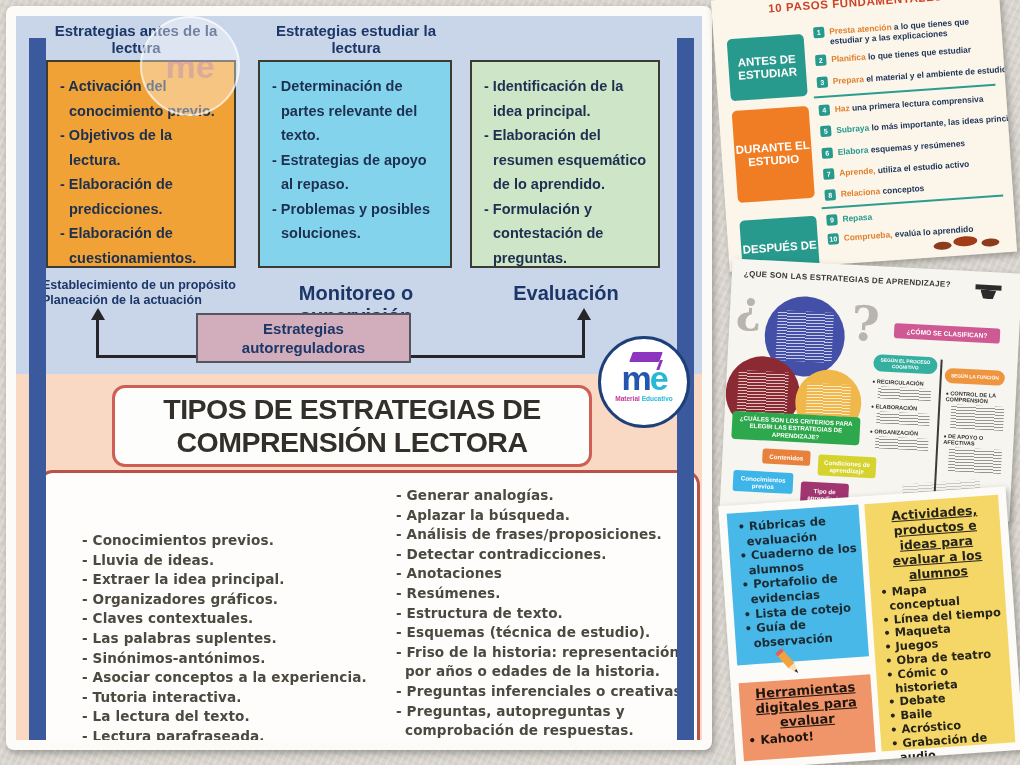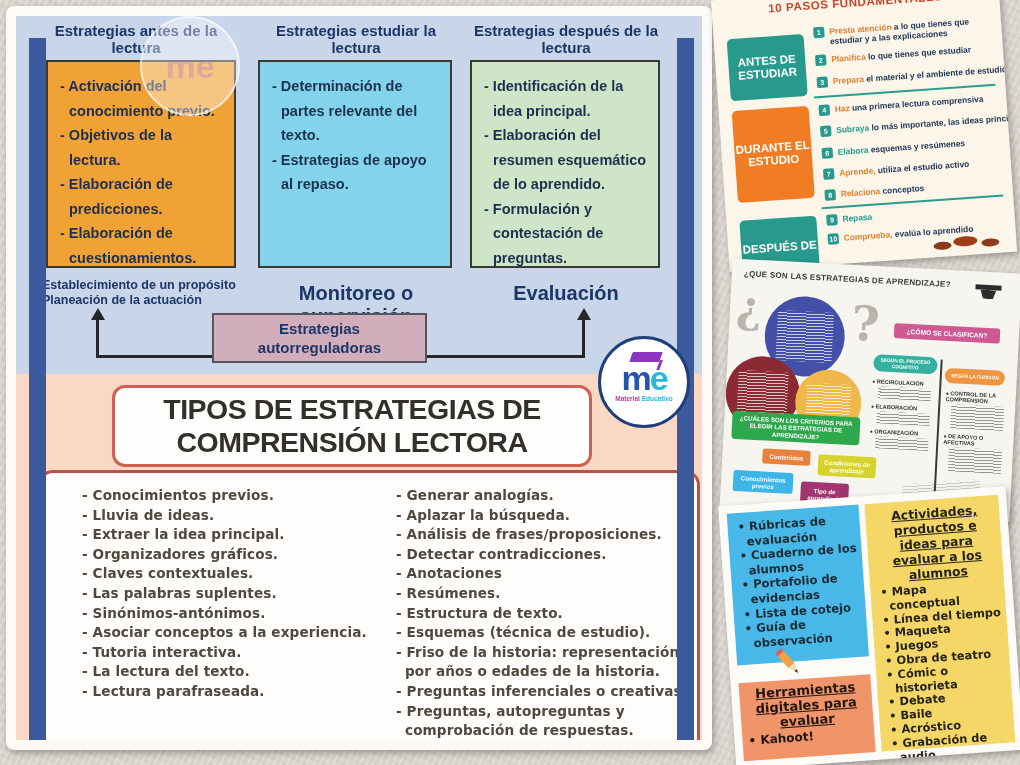--- a/index.html
+++ b/index.html
@@ -26,26 +26,26 @@
   .b2{left:242px;width:194px;background:#84d3ed;}
   .b3{left:454px;width:190px;background:#cfe5c8;}
   .mp-foot1{position:absolute;left:26px;top:262px;width:220px;font-weight:bold;font-size:12.5px;line-height:15px;color:#1c3667;z-index:2;}
   .mp-foot{position:absolute;top:266px;width:200px;text-align:center;font-weight:bold;font-size:20px;color:#1c3667;z-index:2;}
   .f2{left:240px;} .f3{left:450px;}
   .hline{position:absolute;left:80px;top:339px;width:489px;height:3px;background:#26262a;z-index:1;}
   .varrow{position:absolute;top:302px;width:3px;height:38px;background:#26262a;z-index:1;}
   .va-l{left:80px;} .va-r{left:566px;}
   .ahead{position:absolute;top:292px;width:0;height:0;border-left:7px solid transparent;border-right:7px solid transparent;border-bottom:12px solid #26262a;z-index:1;}
   .ah-l{left:74.5px;} .ah-r{left:560.5px;}
-  .autoreg{position:absolute;left:196px;top:297px;width:215px;height:50px;background:#d2aebc;border:2px solid #55555d;box-sizing:border-box;display:flex;align-items:center;justify-content:center;text-align:center;font-weight:bold;font-size:15px;line-height:19px;color:#1c3667;z-index:3;padding:0 28px;}
+  .autoreg{position:absolute;left:180px;top:297px;width:215px;height:50px;background:#d2aebc;border:2px solid #55555d;box-sizing:border-box;display:flex;align-items:center;justify-content:center;text-align:center;font-weight:bold;font-size:15px;line-height:19px;color:#1c3667;z-index:3;padding:0 28px;}
   .types-title{position:absolute;left:96px;top:369px;width:480px;height:82px;background:#fdfdfb;border:3px solid #cd5f55;border-radius:13px;box-sizing:border-box;display:flex;flex-direction:column;align-items:center;justify-content:center;font-weight:bold;font-size:28.5px;line-height:33px;letter-spacing:-.5px;color:#33302b;z-index:2;}
   .list-box{position:absolute;left:22px;top:454px;width:662px;height:310px;background:#fefdfb;border:3px solid #b8524b;border-radius:15px;box-sizing:border-box;z-index:2;}
   .lcol{position:absolute;top:13px;font-family:"DejaVu Sans", sans-serif;font-weight:bold;font-size:13.6px;line-height:19.6px;letter-spacing:.1px;color:#4c4a40;}
   .lcol .li{text-indent:-9px;padding-left:12px;}
-  .col-a{left:38px;width:318px;} .col-b{left:352px;width:300px;}
+  .col-a{left:38px;width:318px;margin-top:45px;} .col-b{left:352px;width:300px;}
   
   .me-logo{position:absolute;width:92px;height:92px;border-radius:50%;background:#fff;border:3px solid #1d3f7a;box-sizing:border-box;display:flex;flex-direction:column;align-items:center;justify-content:center;z-index:6;}
   .logo-main{left:582px;top:320px;}
   .me-word{font-weight:bold;font-size:34px;line-height:30px;letter-spacing:-2px;position:relative;}
   .me-m{color:#2456b0;} .me-e{color:#29b7d8;position:relative;}
   .me-cap{position:absolute;top:-7px;right:6px;width:30px;height:10px;background:#8e35c0;transform:skewX(-20deg);border-radius:1px;}
   .me-cap::after{content:"";position:absolute;right:-3px;top:8px;width:3px;height:10px;background:#8e35c0;}
   .me-sub{font-size:6.5px;font-weight:bold;margin-top:2px;}
   .me-sub .sa{color:#c2379d;} .me-sub .sb{color:#29b7d8;}
   
@@ -125,31 +125,31 @@
     <div class="mp-inner">
       <div class="mp-top"></div>
       <div class="mp-bottom"></div>
       <div class="mp-bar bar-l"></div>
       <div class="mp-bar bar-r"></div>
 
       <div class="wm wm-top">me</div>
 
       <div class="mp-head h1">Estrategias antes de la lectura</div>
       <div class="mp-head h2">Estrategias estudiar la lectura</div>
-      <div class="mp-head h3">Estrategias después de la lectura</div>
 
       <div class="sbox b1">
           <div class="li">- Activación del conocimiento previo.</div>
           <div class="li">- Objetivos de la lectura.</div>
           <div class="li">- Elaboración de predicciones.</div>
           <div class="li">- Elaboración de cuestionamientos.</div>
         </div>
       <div class="sbox b2">
           <div class="li">- Determinación de partes relevante del texto.</div>
           <div class="li">- Estrategias de apoyo al repaso.</div>
+          <div class="li">- Problemas y posibles soluciones.</div>
         </div>
       <div class="sbox b3">
           <div class="li">- Identificación de la idea principal.</div>
           <div class="li">- Elaboración del resumen esquemático de lo aprendido.</div>
           <div class="li">- Formulación y contestación de preguntas.</div>
         </div>
 
       <div class="mp-foot1">
           <div>Establecimiento de un propósito</div>
           <div>Planeación de la actuación</div>

